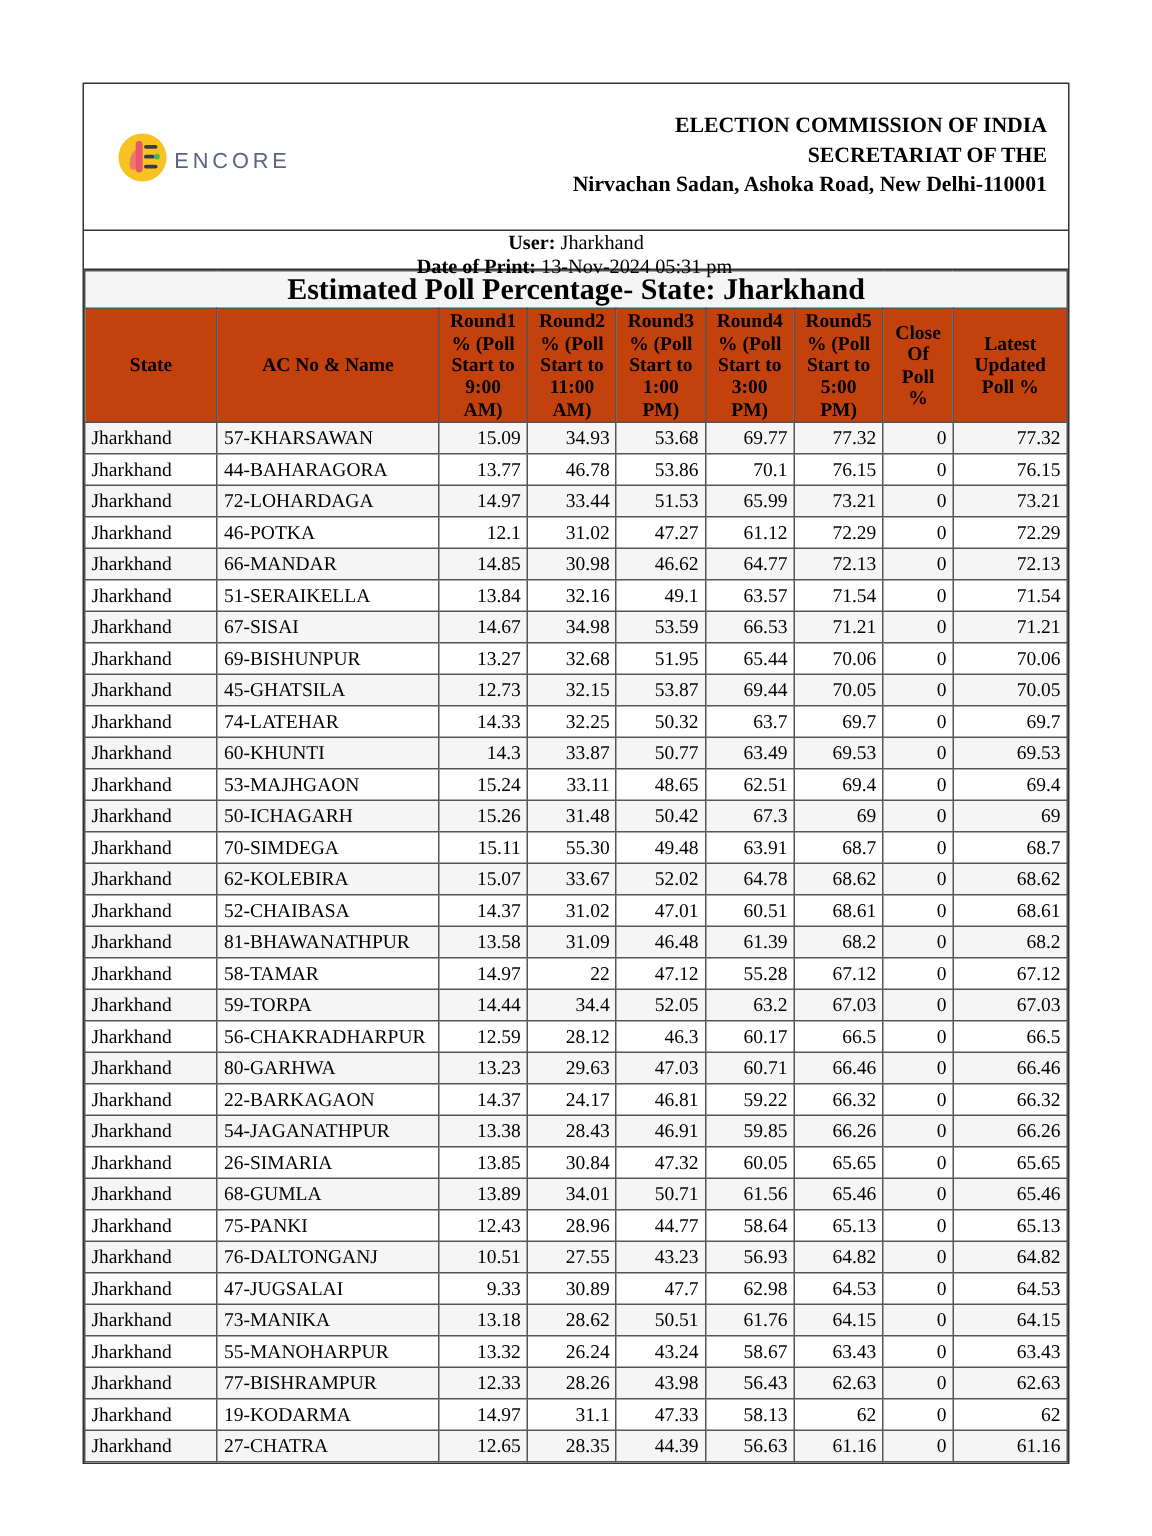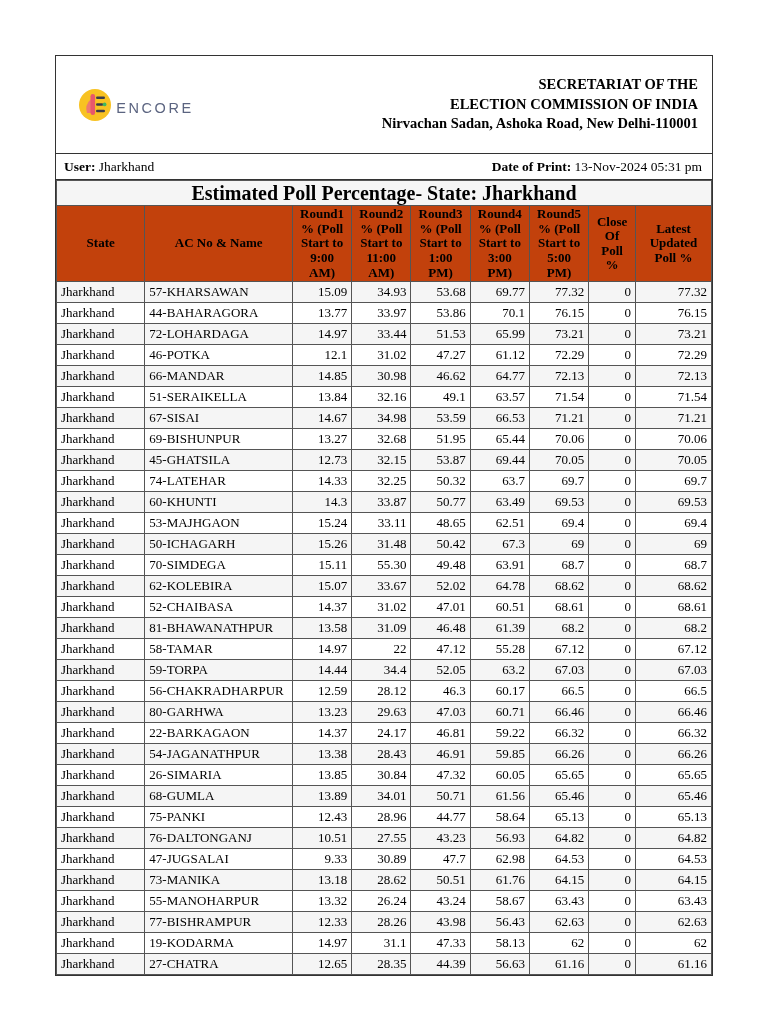--- a/index.html
+++ b/index.html
@@ -72,20 +72,21 @@
 
   
   .meta-row {
     display: flex;
     align-items: center;
     border-bottom: 1.5px solid #333333;
     height: 26px;
     box-sizing: border-box;
     padding: 0 8px;
     font-size: 13.5px;
+    flex-direction: column;
   }
   .meta-left { flex: 1 1 auto; text-align: left; white-space: nowrap; }
   .meta-right { flex: 1 1 auto; text-align: right; white-space: nowrap; padding-right: 2px; }
   .meta-label { font-weight: bold; }
   .meta-value { font-weight: normal; }
 
   
   table.report {
     border-collapse: collapse;
     width: 100%;
@@ -144,22 +145,22 @@
           <rect x="16.5" y="10" width="4.6" height="21" rx="2.3" fill="#E8566B"></rect>
           <rect x="22" y="12.6" width="9" height="2.5" rx="1.25" fill="#3A3A4A"></rect>
           <rect x="22" y="19.2" width="7.2" height="2.5" rx="1.25" fill="#3A3A4A"></rect>
           <rect x="22" y="25.8" width="9" height="2.5" rx="1.25" fill="#3A3A4A"></rect>
           <circle cx="30.6" cy="20.4" r="1.9" fill="#3FB860"></circle>
         </svg>
       </div>
       <div class="logo-word">ENCORE</div>
     </div>
     <div class="org-cell">
+      <div class="org-line">ELECTION COMMISSION OF INDIA</div>
       <div class="org-line">SECRETARIAT OF THE</div>
-      <div class="org-line">ELECTION COMMISSION OF INDIA</div>
       <div class="org-line">Nirvachan Sadan, Ashoka Road, New Delhi-110001</div>
     </div>
   </div>
 
   <div class="meta-row">
     <div class="meta-left">
       <span class="meta-label">User:</span>
       <span class="meta-value">Jharkhand</span>
     </div>
     <div class="meta-right">
@@ -205,21 +206,21 @@
           <td class="c-num">53.68</td>
           <td class="c-num">69.77</td>
           <td class="c-num">77.32</td>
           <td class="c-num">0</td>
           <td class="c-num">77.32</td>
         </tr>
         <tr>
           <td class="c-state">Jharkhand</td>
           <td class="c-ac">44-BAHARAGORA</td>
           <td class="c-num">13.77</td>
-          <td class="c-num">33.97</td>
+          <td class="c-num">46.78</td>
           <td class="c-num">53.86</td>
           <td class="c-num">70.1</td>
           <td class="c-num">76.15</td>
           <td class="c-num">0</td>
           <td class="c-num">76.15</td>
         </tr>
         <tr>
           <td class="c-state">Jharkhand</td>
           <td class="c-ac">72-LOHARDAGA</td>
           <td class="c-num">14.97</td>

